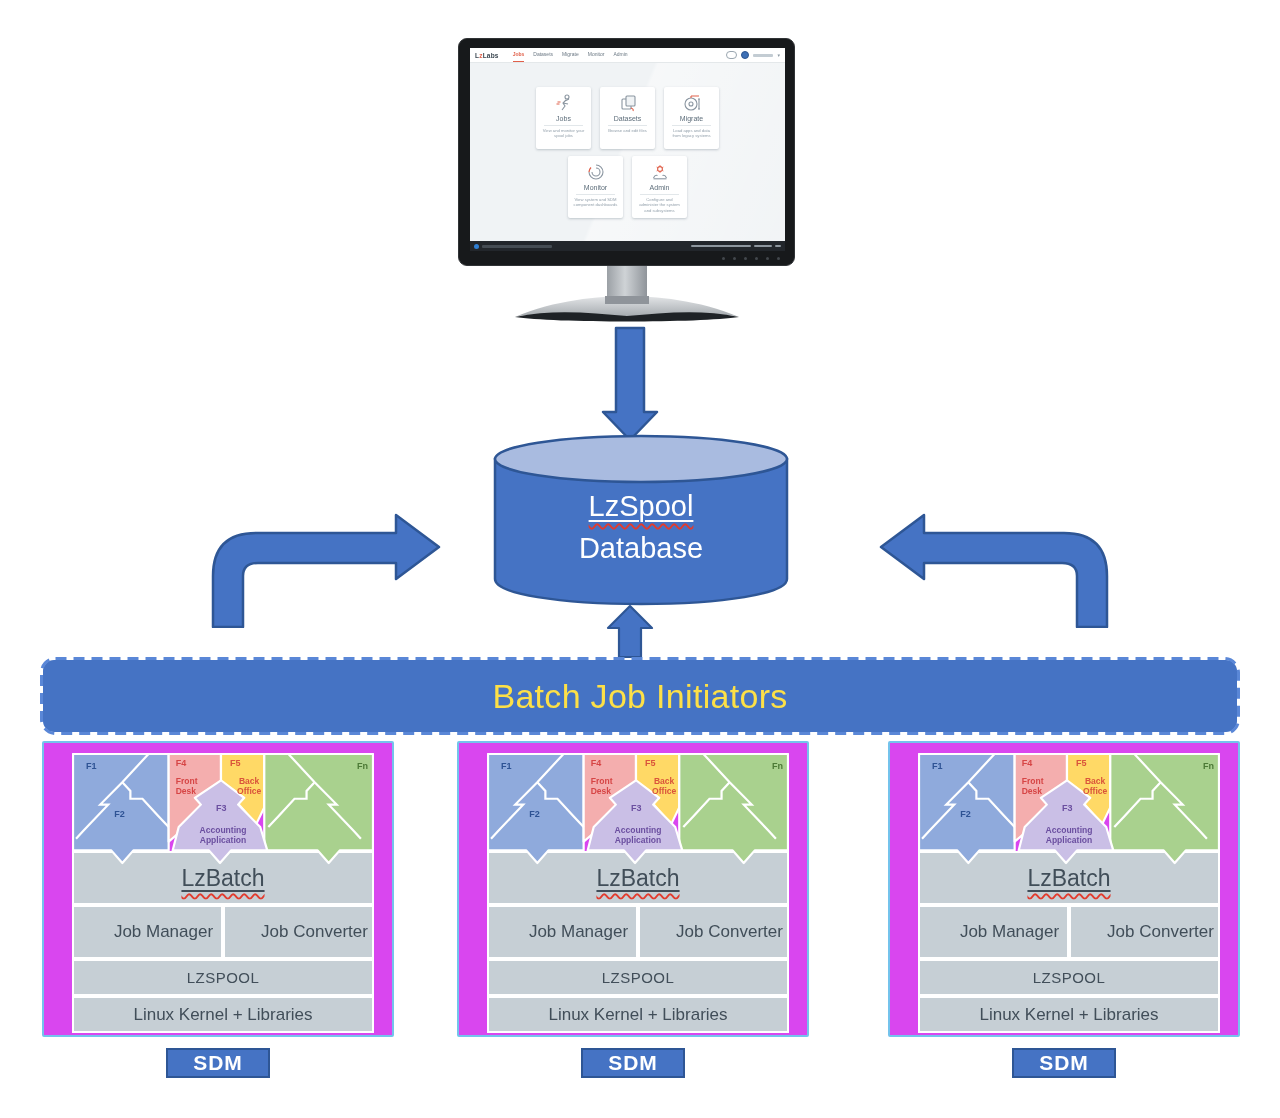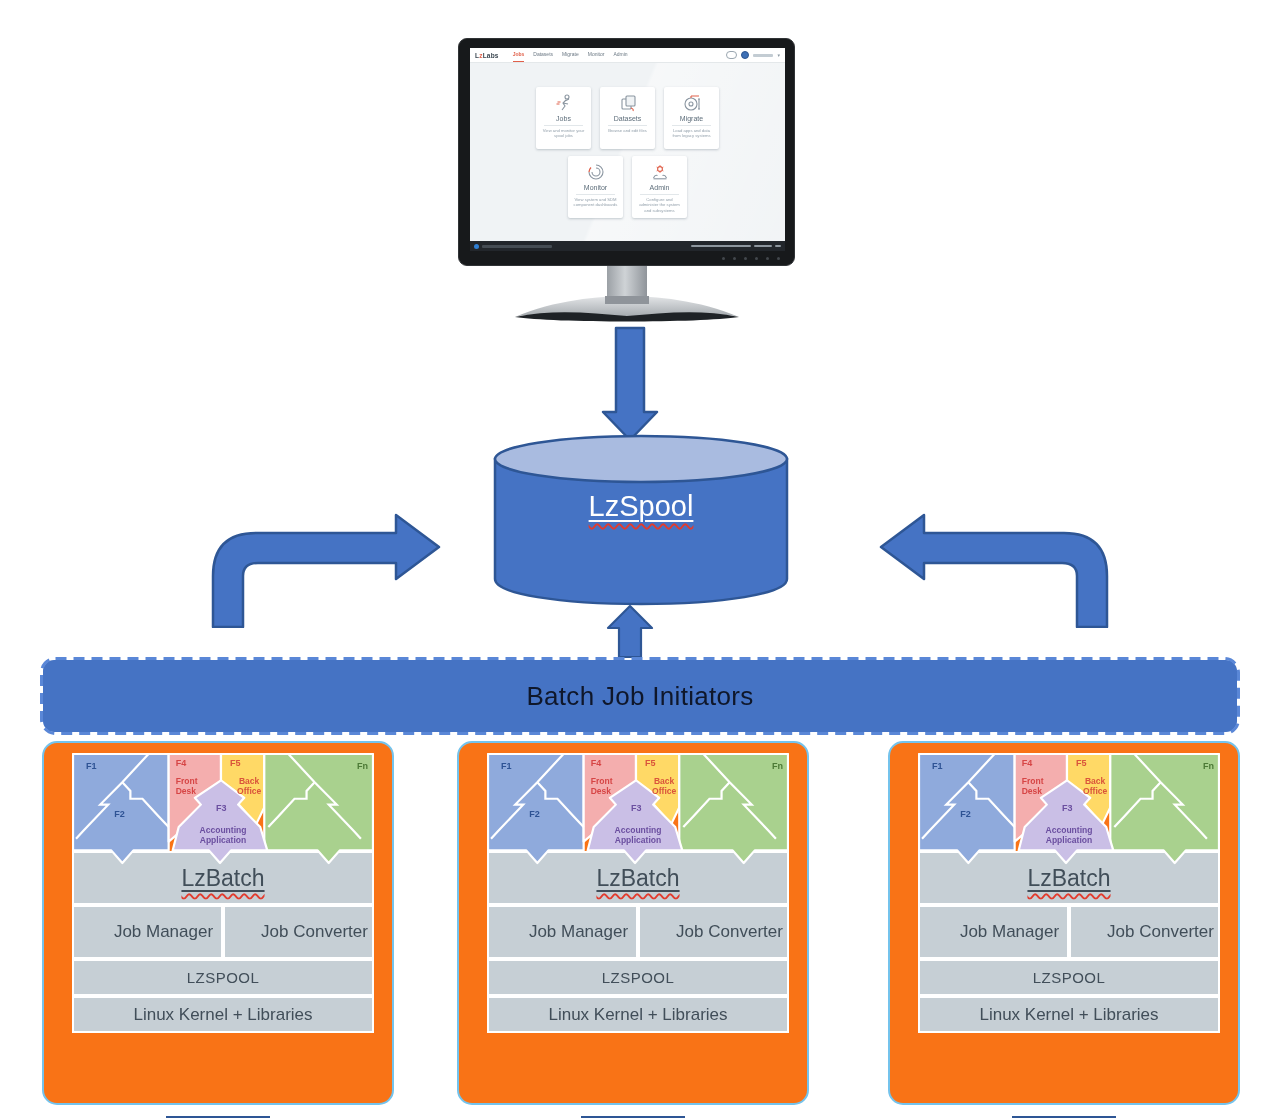--- a/index.html
+++ b/index.html
@@ -52,40 +52,40 @@
   .cyl-label{position:absolute;left:0;width:100%;text-align:center;color:#fff;}
   .lbl-shared{top:5px;font-size:30px;font-style:italic;font-weight:bold;letter-spacing:.5px;}
   .lbl-dbname{top:57px;font-size:29px;}
   .lbl-dbtype{top:99px;font-size:29px;}
   .spell{text-decoration:underline wavy #e23b2e 1.5px;text-underline-offset:7px;}
   .spell .u{text-decoration:underline solid currentColor 1.5px;text-underline-offset:4px;}
 
   .banner{position:absolute;left:40px;top:657px;width:1200px;height:78px;}
   .banner .fill{position:absolute;inset:3px;background:#4573c4;border-radius:11px;
                 display:flex;align-items:center;justify-content:center;}
-  .banner .fill span{color:#0f172a;font-size:26px;letter-spacing:.3px;}
+  .banner .fill span{color:#fde047;font-size:34px;letter-spacing:.3px;}
   .banner svg{position:absolute;inset:0;}
 
   
   .sdm-row{position:absolute;inset:0;}
   .sdm-unit{position:absolute;top:741px;width:352px;}
-  .sdm-box{width:352px;height:364px;background:#f97316;border:2px solid #74c3ec;border-radius:15px;
+  .sdm-box{width:352px;height:296px;background:#d946ef;border:2px solid #74c3ec;border-radius:2px;
            box-sizing:border-box;padding:10px 18px 6px 28px;}
   .stack{display:flex;flex-direction:column;}
   .puzzle{display:block;width:100%;height:112px;margin-bottom:-14px;position:relative;z-index:2;}
   .gbar{background:#c6cfd5;border:2px solid #fff;display:flex;align-items:center;justify-content:center;
         color:#414e59;position:relative;z-index:1;box-sizing:border-box;}
   .bar-batch{height:54px;font-size:23px;}
   .row2{display:flex;}
   .row2 .gbar{height:54px;flex:1;font-size:17px;line-height:1.25;text-align:center;padding-left:32px;}
   .bar-spool{height:37px;font-size:15px;letter-spacing:.5px;}
   .bar-kernel{height:37px;font-size:17px;}
   .sdm-badge{width:104px;height:30px;margin:11px auto 0;background:#4573c4;border:2px solid #2e5695;
              box-sizing:border-box;display:flex;align-items:center;justify-content:center;}
-  .sdm-badge span{color:#fff;font-size:21px;font-weight:bold;letter-spacing:1px;font-family:Liberation Serif, serif;}
+  .sdm-badge span{color:#fff;font-size:21px;font-weight:bold;letter-spacing:1px;}
   .puzzle text{font-weight:bold;font-family:"Liberation Sans",sans-serif;}
 </style>
 </head>
 <body>
 
 <div class="canvas">
 
   <div class="monitor">
     <div class="bezel">
       <div class="screen">
@@ -214,20 +214,21 @@
   </svg>
 
   <div class="cylinder">
     <svg width="298" height="174" viewBox="0 0 298 174">
       <path d="M3,26 V146 C3,161 68,171 149,171 C230,171 295,161 295,146 V26 Z" fill="#4573c4" stroke="#2e5695" stroke-width="2.5"></path>
       <ellipse cx="149" cy="26" rx="146" ry="23" fill="#a9bbe0" stroke="#2e5695" stroke-width="2.5"></ellipse>
     </svg>
     <div class="cyl-label lbl-dbname">
       <span class="spell"><span class="u">LzSpool</span></span>
     </div>
+    <div class="cyl-label lbl-dbtype">Database</div>
   </div>
 
   <svg class="shape" style="left:203px;top:506px" width="238" height="122" viewBox="0 0 238 122">
     <path d="M10,121 L10,70 Q10,27 53,27 L193,27 L193,9 L236,41 L193,73 L193,57 L55,57
              Q40,57 40,70 L40,121 Z" fill="#4573c4" stroke="#2e5695" stroke-width="2.5" stroke-linejoin="round"></path>
   </svg>
   <svg class="shape" style="left:879px;top:506px;transform:scaleX(-1)" width="238" height="122" viewBox="0 0 238 122">
     <path d="M10,121 L10,70 Q10,27 53,27 L193,27 L193,9 L236,41 L193,73 L193,57 L55,57
              Q40,57 40,70 L40,121 Z" fill="#4573c4" stroke="#2e5695" stroke-width="2.5" stroke-linejoin="round"></path>
   </svg>

